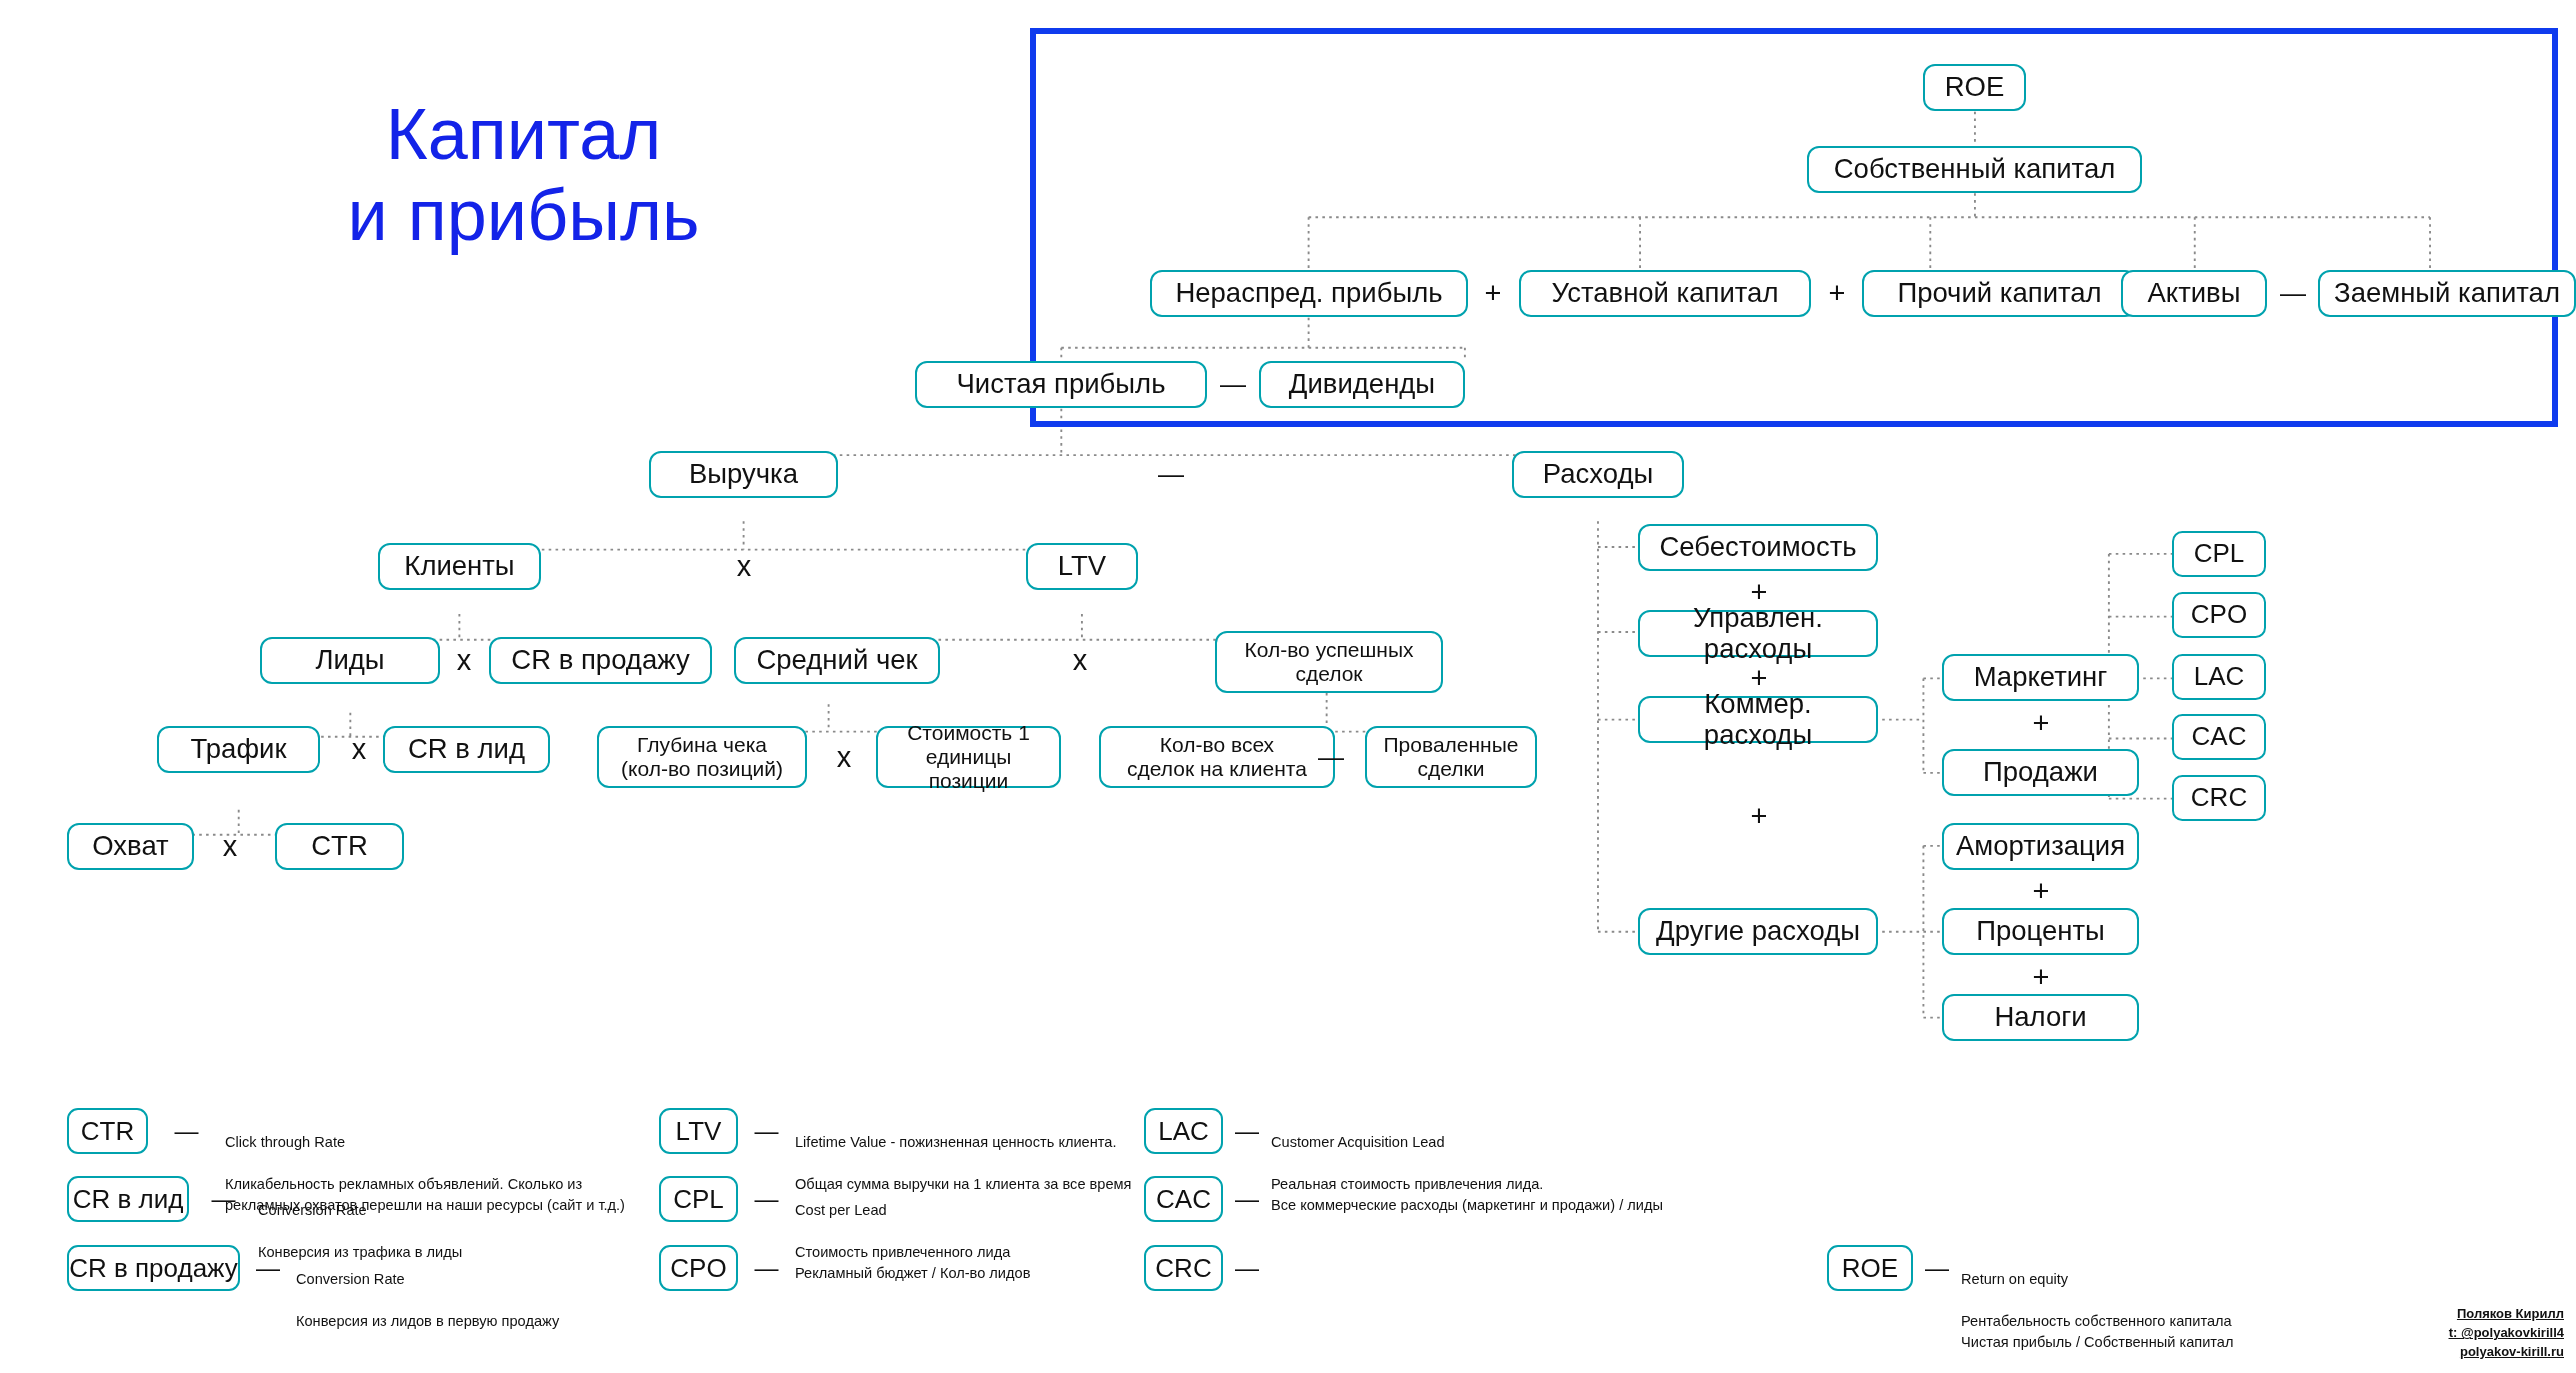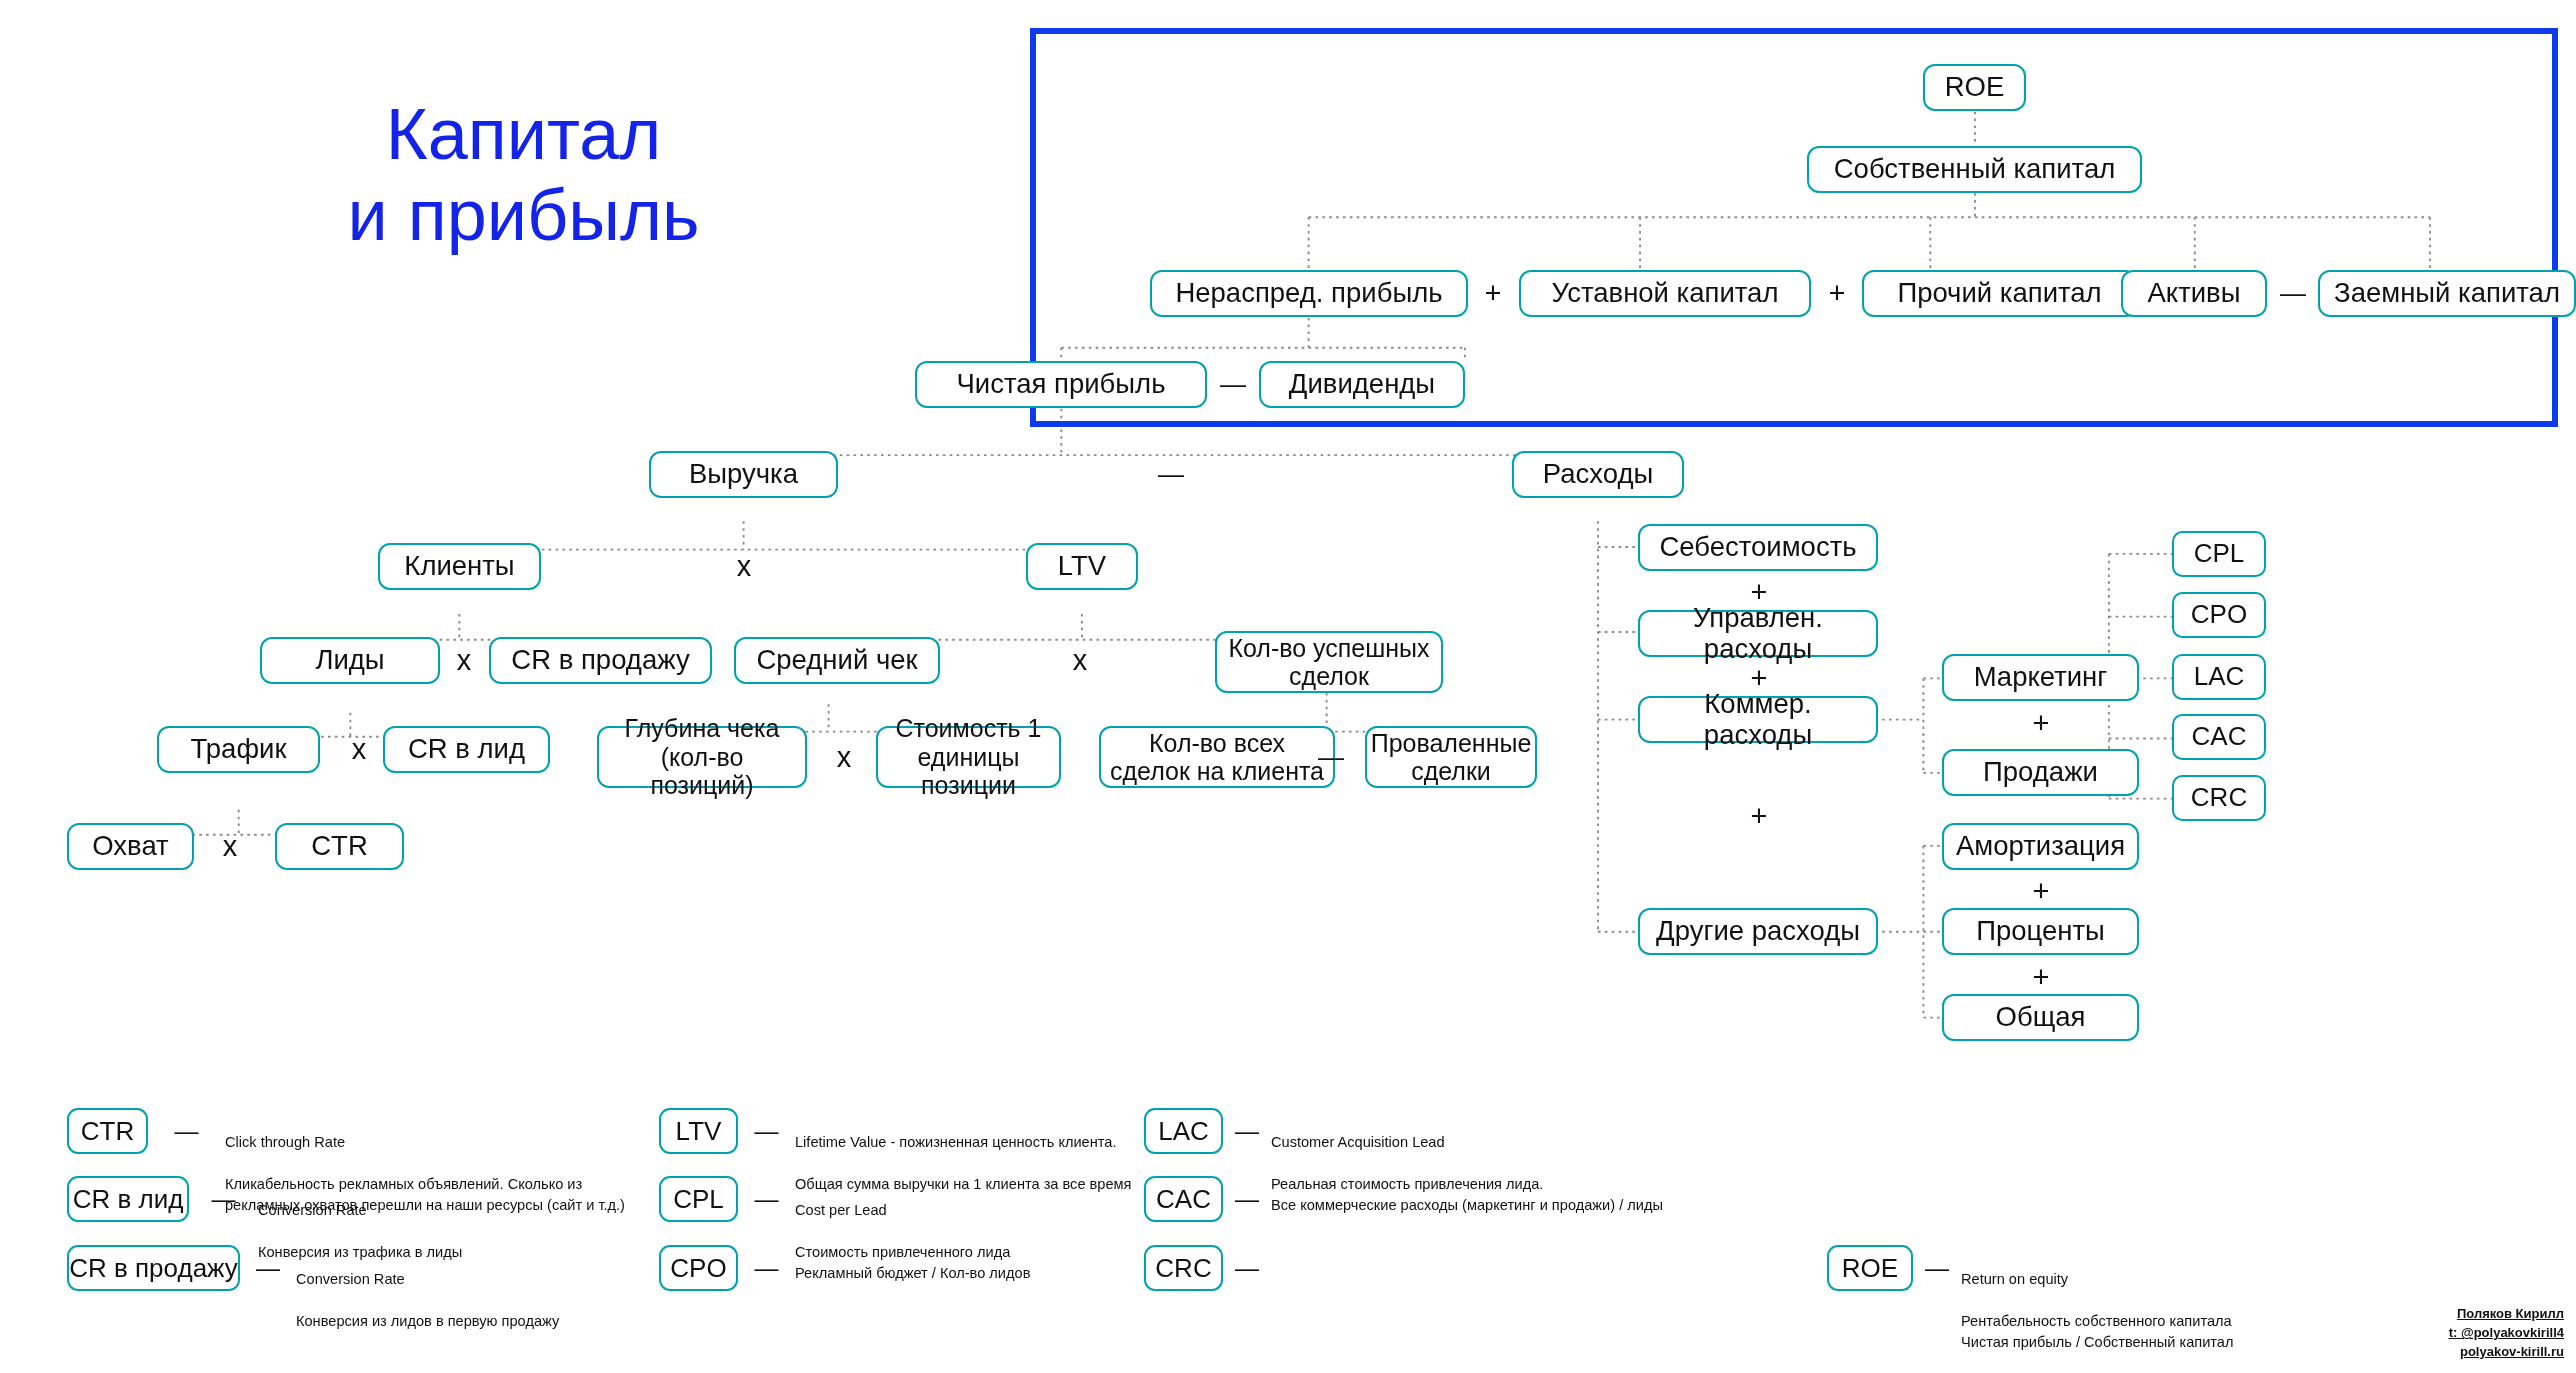--- a/index.html
+++ b/index.html
@@ -20,21 +20,21 @@
     display:flex;align-items:center;justify-content:center;
     text-align:center;
     font-size:27.5px;
     line-height:1.12;
     color:#111;
     padding:1.7px 8.6px;
     z-index:3;
     white-space:pre-line;
   }
   .node.sm{font-size:26px;border-radius:10.3px;}
-  .node.two{font-size:25px;line-height:1.14;}
+  .node.two{font-size:21px;line-height:1.14;}
 
   
   .op{
     position:absolute;
     font-size:29px;
     color:#111;
     display:flex;align-items:center;justify-content:center;
     z-index:3;
     font-family:"Liberation Sans","DejaVu Sans",sans-serif;
   }
@@ -265,21 +265,21 @@
   <div class="node" style="left:1638px;top:908px;width:240px;height:47px;">Другие расходы</div>
 
   <div class="node" style="left:1942px;top:654px;width:197px;height:47px;">Маркетинг</div>
   <div class="op" style="left:1998px;top:706px;width:86px;height:34px;">+</div>
   <div class="node" style="left:1942px;top:749px;width:197px;height:47px;">Продажи</div>
 
   <div class="node" style="left:1942px;top:823px;width:197px;height:47px;">Амортизация</div>
   <div class="op" style="left:1998px;top:874px;width:86px;height:34px;">+</div>
   <div class="node" style="left:1942px;top:908px;width:197px;height:47px;">Проценты</div>
   <div class="op" style="left:1998px;top:960px;width:86px;height:34px;">+</div>
-  <div class="node" style="left:1942px;top:994px;width:197px;height:47px;">Общая</div>
+  <div class="node" style="left:1942px;top:994px;width:197px;height:47px;">Налоги</div>
 
   <div class="node sm" style="left:2172px;top:531px;width:94px;height:46px;">CPL</div>
   <div class="node sm" style="left:2172px;top:592px;width:94px;height:46px;">CPO</div>
   <div class="node sm" style="left:2172px;top:654px;width:94px;height:46px;">LAC</div>
   <div class="node sm" style="left:2172px;top:714px;width:94px;height:46px;">CAC</div>
   <div class="node sm" style="left:2172px;top:775px;width:94px;height:46px;">CRC</div>
 
   <div class="legend-item" style="left:67px;top:1108px;">
     <div class="legend-chip" style="width:81px;">CTR</div>
     <div class="legend-dash" style="width:77px;">—</div>

